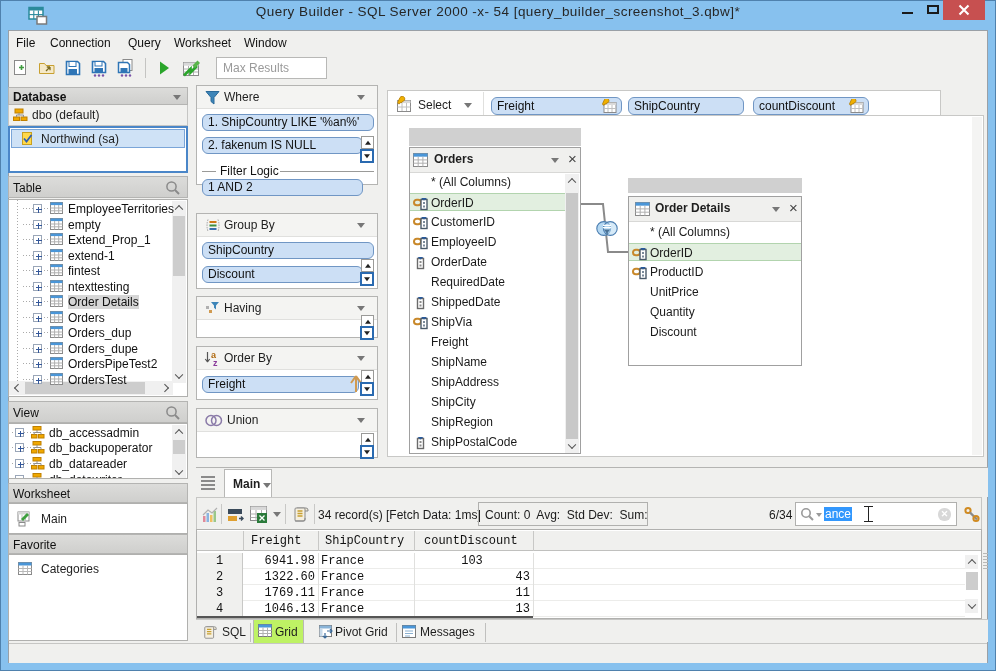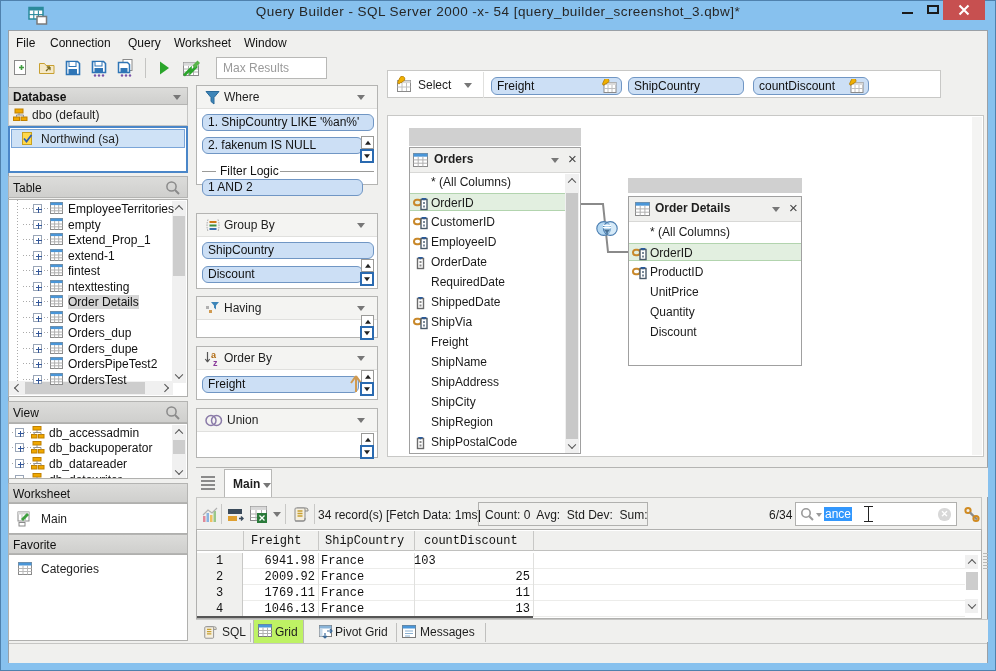--- a/index.html
+++ b/index.html
@@ -23,21 +23,21 @@
 
 .hdr { background:linear-gradient(#dcdcda,#cfcfcd); border:1px solid #b4b4b2; color:#111; }
 .lightbox { background:#fff; border:1px solid #b4b4b2; }
 
 #leftpanel { position:absolute; left:8px; top:83px; width:180px; height:560px;padding-left:40px; }
 .sect-h { height:23px; background:#f4f4f2; border-bottom:1px solid #e0e0de; position:relative; }
 .pill { position:absolute; height:17px; background:#ccdff5; border:1px solid #7096c4; border-radius:6px; font-size:12px; color:#111; line-height:15px; padding-left:5px; overflow:hidden; white-space:nowrap; }
 .spin { position:absolute; width:13px; height:13px; background:#fff; border:1px solid #9a9a98; text-align:center; }
 .dd { width:0; height:0; border-left:4px solid transparent; border-right:4px solid transparent; border-top:5px solid #777; position:absolute; }
 
-#selectbar { position:absolute; left:387px; top:70px; width:554px; height:28px; background:#fff; border:1px solid #c8c8c6; }
+#selectbar { position:absolute; left:387px; top:90px; width:554px; height:28px; background:#fff; border:1px solid #c8c8c6; }
 #canvas { position:absolute; left:387px; top:115px; width:597px; height:342px; background:#fff; border:1px solid #c8c8c6; }
 .gridfont { font-family:"Liberation Mono", monospace; font-size:12px; color:#111; }
 
 .sbbtn { position:absolute; width:13px; height:14px; background:#f0f0f0; }
 .sbv .sbbtn { left:0; }
 .sbbtn::after { content:""; position:absolute; left:50%; top:50%; width:5px; height:5px; border-left:1.5px solid #555; border-top:1.5px solid #555; }
 .sbbtn.up::after { transform:translate(-50%,-30%) rotate(45deg); }
 .sbbtn.down::after { transform:translate(-50%,-70%) rotate(225deg); }
 .sbbtn.lft::after { transform:translate(-30%,-50%) rotate(-45deg); }
 .sbbtn.rgt::after { transform:translate(-70%,-50%) rotate(135deg); }
@@ -841,30 +841,30 @@
         <span class="abs" style="left:128px;top:3px">ShipCountry</span>
         <span class="abs" style="left:227px;top:3px">countDiscount</span>
       </div>
       <div id="gridrows" class="gridfont">
       <div class="abs" style="left:0;top:23px;width:770px;height:16px;border-bottom:1px solid #ececea">
         <div class="abs" style="left:0;top:0;width:46px;height:16px;background:#f0f0ee;border-right:1px solid #c8c8c6;text-align:center"><span style="position:relative;top:1px">1</span></div>
         <span class="abs" style="left:46px;top:1px;width:72px;text-align:right;display:inline-block">6941.98</span>
         <div class="abs" style="left:121px;top:0;width:1px;height:16px;background:#e0e0de"></div>
         <span class="abs" style="left:124px;top:1px">France</span>
         <div class="abs" style="left:217px;top:0;width:1px;height:16px;background:#e0e0de"></div>
-        <span class="abs" style="left:217px;top:1px;width:116px;text-align:left;display:inline-block">103</span>
+        <span class="abs" style="left:217px;top:1px;width:116px;text-align:center;display:inline-block">103</span>
         <div class="abs" style="left:336px;top:0;width:1px;height:16px;background:#e0e0de"></div>
       </div>
       <div class="abs" style="left:0;top:39px;width:770px;height:16px;border-bottom:1px solid #ececea">
         <div class="abs" style="left:0;top:0;width:46px;height:16px;background:#f0f0ee;border-right:1px solid #c8c8c6;text-align:center"><span style="position:relative;top:1px">2</span></div>
-        <span class="abs" style="left:46px;top:1px;width:72px;text-align:right;display:inline-block">2009.92</span>
+        <span class="abs" style="left:46px;top:1px;width:72px;text-align:right;display:inline-block">1322.60</span>
         <div class="abs" style="left:121px;top:0;width:1px;height:16px;background:#e0e0de"></div>
         <span class="abs" style="left:124px;top:1px">France</span>
         <div class="abs" style="left:217px;top:0;width:1px;height:16px;background:#e0e0de"></div>
-        <span class="abs" style="left:217px;top:1px;width:116px;text-align:right;display:inline-block">25</span>
+        <span class="abs" style="left:217px;top:1px;width:116px;text-align:right;display:inline-block">43</span>
         <div class="abs" style="left:336px;top:0;width:1px;height:16px;background:#e0e0de"></div>
       </div>
       <div class="abs" style="left:0;top:55px;width:770px;height:16px;border-bottom:1px solid #ececea">
         <div class="abs" style="left:0;top:0;width:46px;height:16px;background:#f0f0ee;border-right:1px solid #c8c8c6;text-align:center"><span style="position:relative;top:1px">3</span></div>
         <span class="abs" style="left:46px;top:1px;width:72px;text-align:right;display:inline-block">1769.11</span>
         <div class="abs" style="left:121px;top:0;width:1px;height:16px;background:#e0e0de"></div>
         <span class="abs" style="left:124px;top:1px">France</span>
         <div class="abs" style="left:217px;top:0;width:1px;height:16px;background:#e0e0de"></div>
         <span class="abs" style="left:217px;top:1px;width:116px;text-align:right;display:inline-block">11</span>
         <div class="abs" style="left:336px;top:0;width:1px;height:16px;background:#e0e0de"></div>

